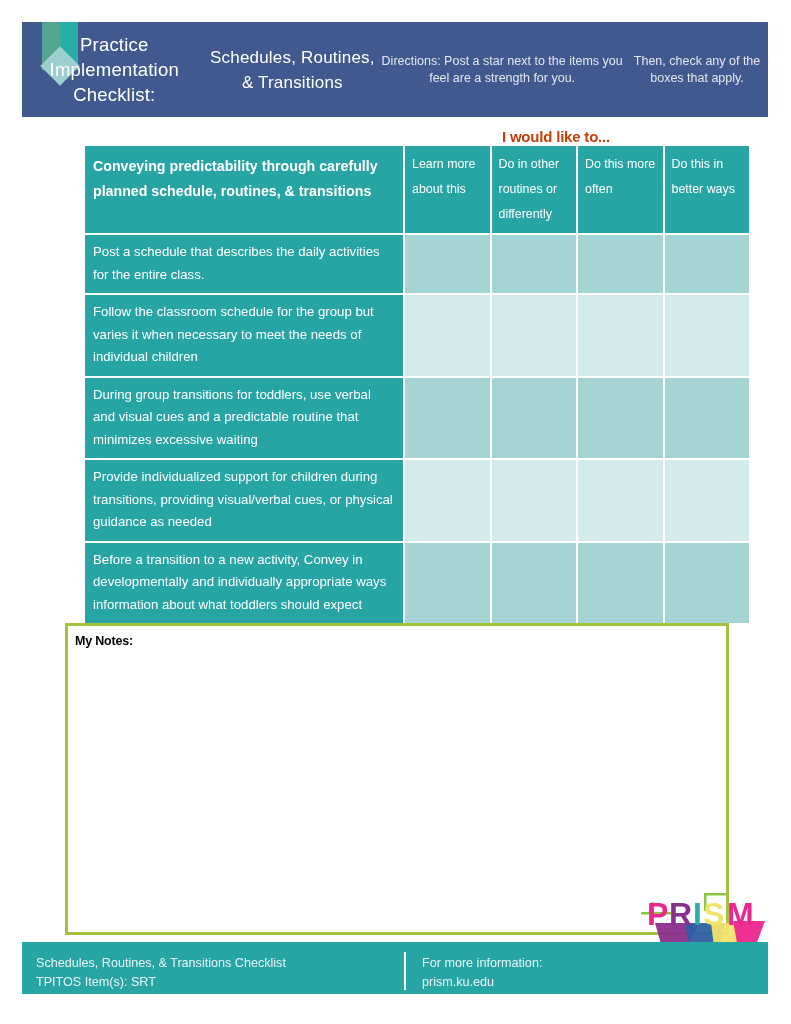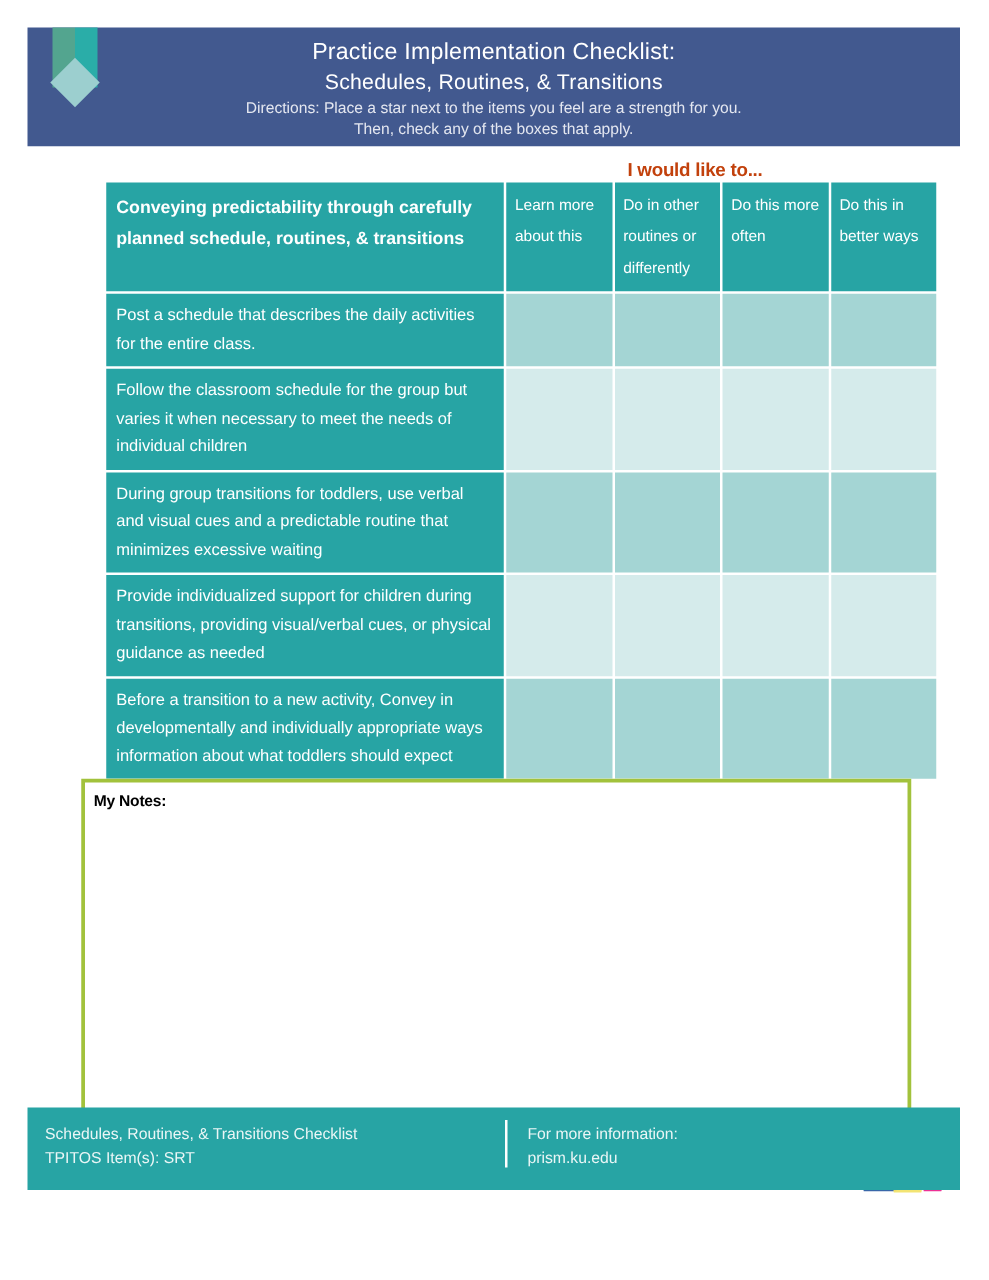--- a/index.html
+++ b/index.html
@@ -57,21 +57,21 @@
     background: #9ccfcf;
     transform: rotate(45deg);
   }
   .header-text {
     position: absolute;
     left: 0;
     top: 0;
     width: 100%;
     height: 100%;
     display: flex;
-    flex-direction: column;
+    flex-direction: row;
     align-items: center;
     justify-content: center;
     color: #ffffff;
     text-align: center;
   }
   .header-title-1 {
     font-size: 18.5px;
     line-height: 25px;
     font-weight: normal;
     letter-spacing: 0.2px;
@@ -180,23 +180,23 @@
     top: 893px;
     width: 130px;
     height: 62px;
   }
   .prism-logo svg { display: block; }
 
   
   .footer-bar {
     position: absolute;
     left: 22px;
-    top: 886px;
+    top: 942px;
     width: 746px;
-    height: 66px;
+    height: 52px;
     background: #27a4a4;
     box-sizing: border-box;
   }
   .footer-left {
     position: absolute;
     left: 14px;
     top: 12px;
     color: #eaf6f6;
     font-size: 12.6px;
     line-height: 19px;
@@ -223,21 +223,21 @@
 
 <div class="header-bar">
   <div class="bookmark">
     <div class="bm-left"></div>
     <div class="bm-right"></div>
     <div class="bm-diamond"></div>
   </div>
   <div class="header-text">
     <div class="header-title-1">Practice Implementation Checklist:</div>
     <div class="header-title-2">Schedules, Routines, &amp; Transitions</div>
-    <div class="header-dir-1">Directions: Place a star next to the items you feel are a strength for you.</div>
+    <div class="header-dir-1">Directions: Post a star next to the items you feel are a strength for you.</div>
     <div class="header-dir-2">Then, check any of the boxes that apply.</div>
   </div>
 </div>
 
 <div class="iwould">I would like to...</div>
 
 <div class="table">
 
   <div class="trow header-row">
     <div class="cell-practice">Conveying predictability through carefully planned schedule, routines, &amp; transitions</div>

